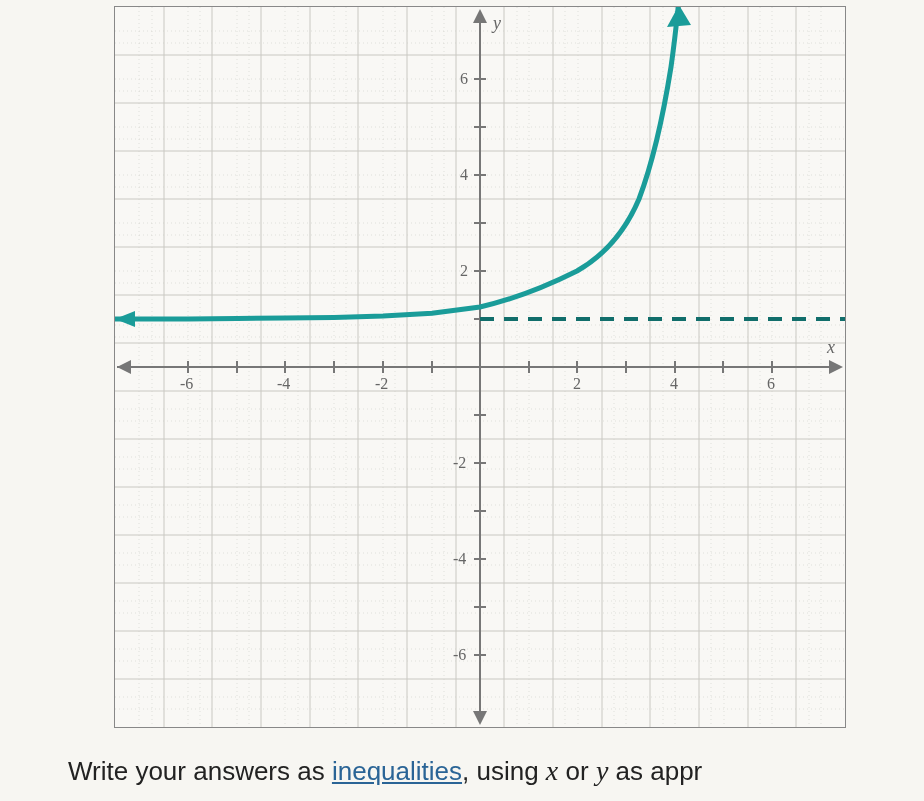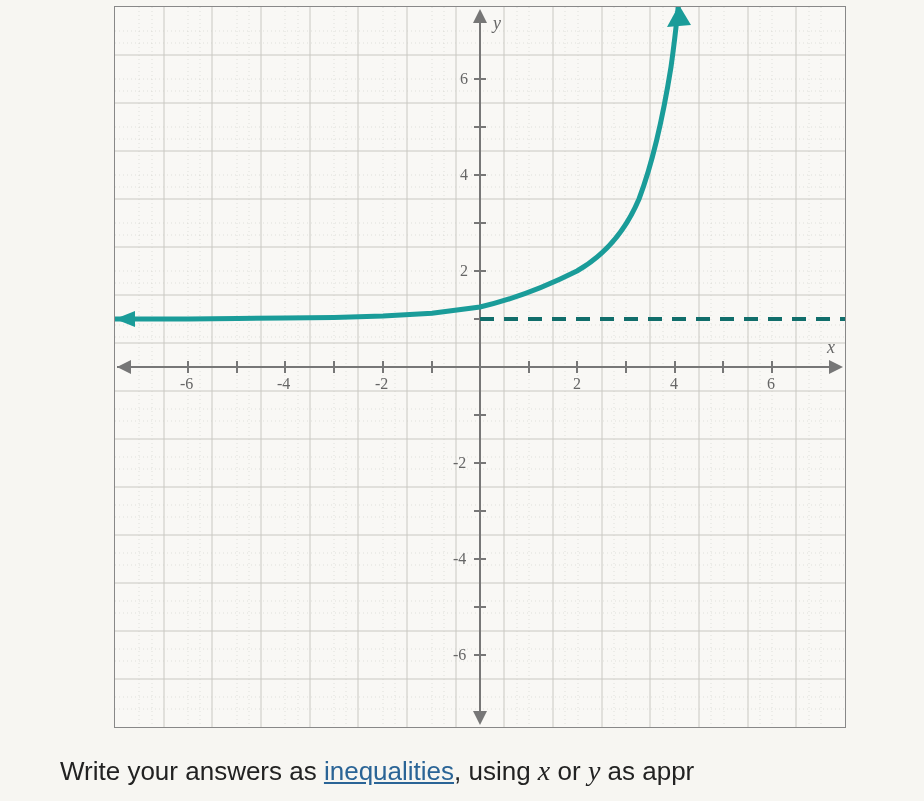--- a/index.html
+++ b/index.html
@@ -30,21 +30,21 @@
     font-family: 'Times New Roman', serif;
   }
   .tick-label {
     position: absolute;
     font-size: 16px;
     color: #666;
     font-family: 'Times New Roman', serif;
   }
   .prompt {
     position: absolute;
-    left: 60px;
+    left: 68px;
     top: 755px;
     font-size: 26px;
     color: #222;
     font-family: Verdana, Geneva, sans-serif;
     white-space: nowrap;
     text-align: center;
   }
   .prompt .link {
     color: #2a6496;
     text-decoration: underline;

